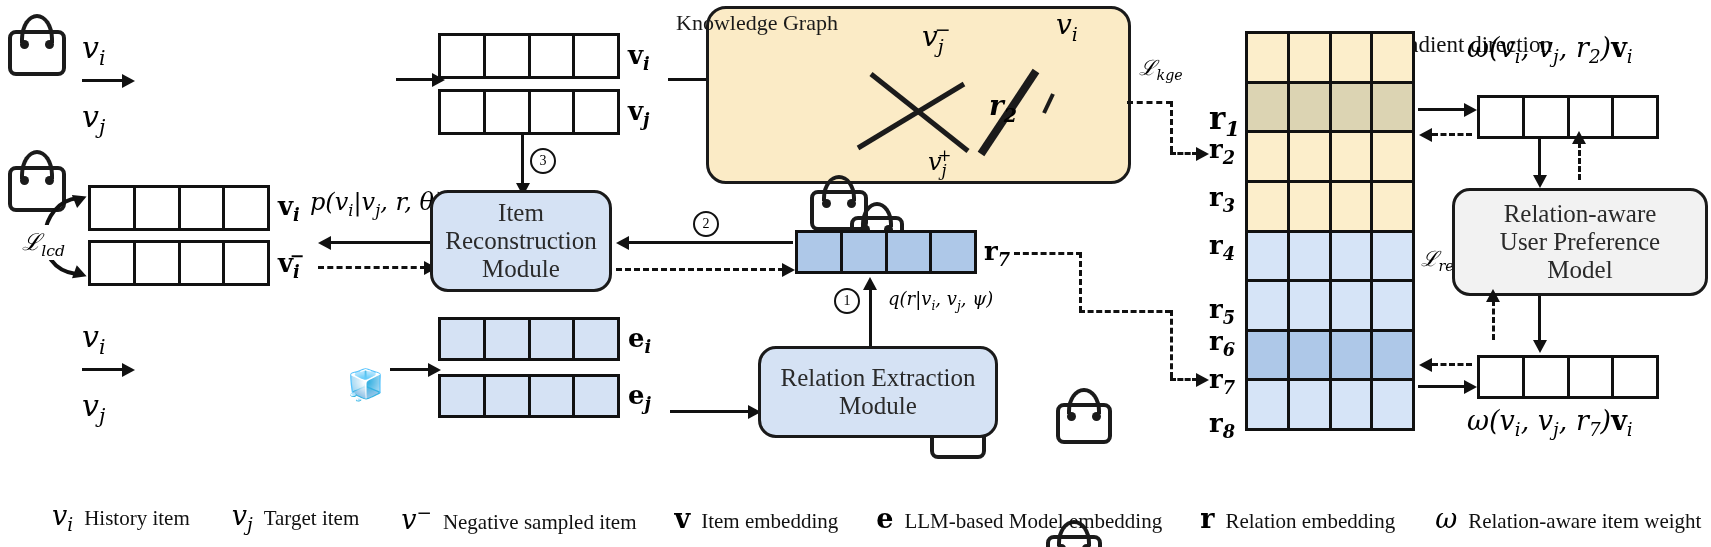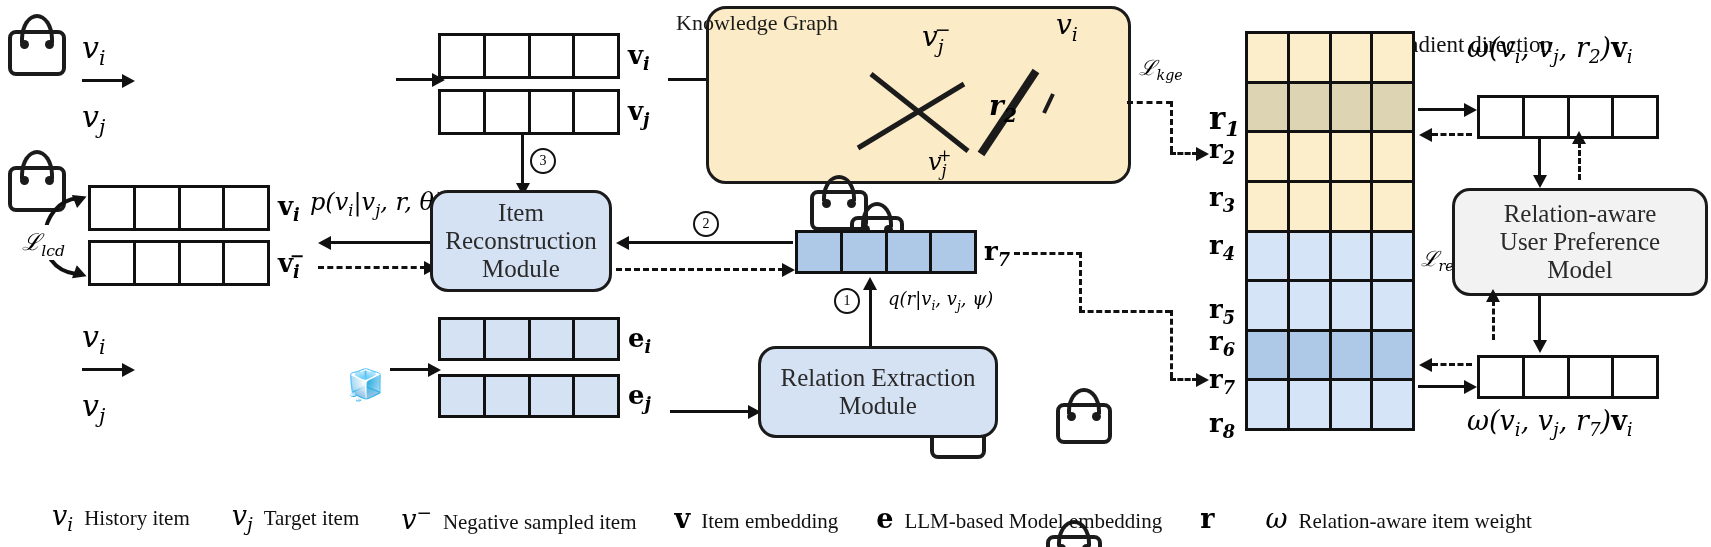--- a/index.html
+++ b/index.html
@@ -414,20 +414,21 @@
     <div class="item" style="margin-left:38px;">
       <span class="sym bold mathup">v</span>
       <span class="txt">Item embedding</span>
     </div>
     <div class="item" style="margin-left:38px;">
       <span class="sym bold mathup">e</span>
       <span class="txt">LLM-based Model embedding</span>
     </div>
     <div class="item" style="margin-left:38px;">
       <span class="sym bold mathup">r</span>
+      <span class="txt">Relation embedding</span>
     </div>
     <div class="item" style="margin-left:40px;">
       <span class="sym math">ω</span>
       <span class="txt">Relation-aware item weight</span>
     </div>
   </div>
 
 </div>
 
 </body></html>

